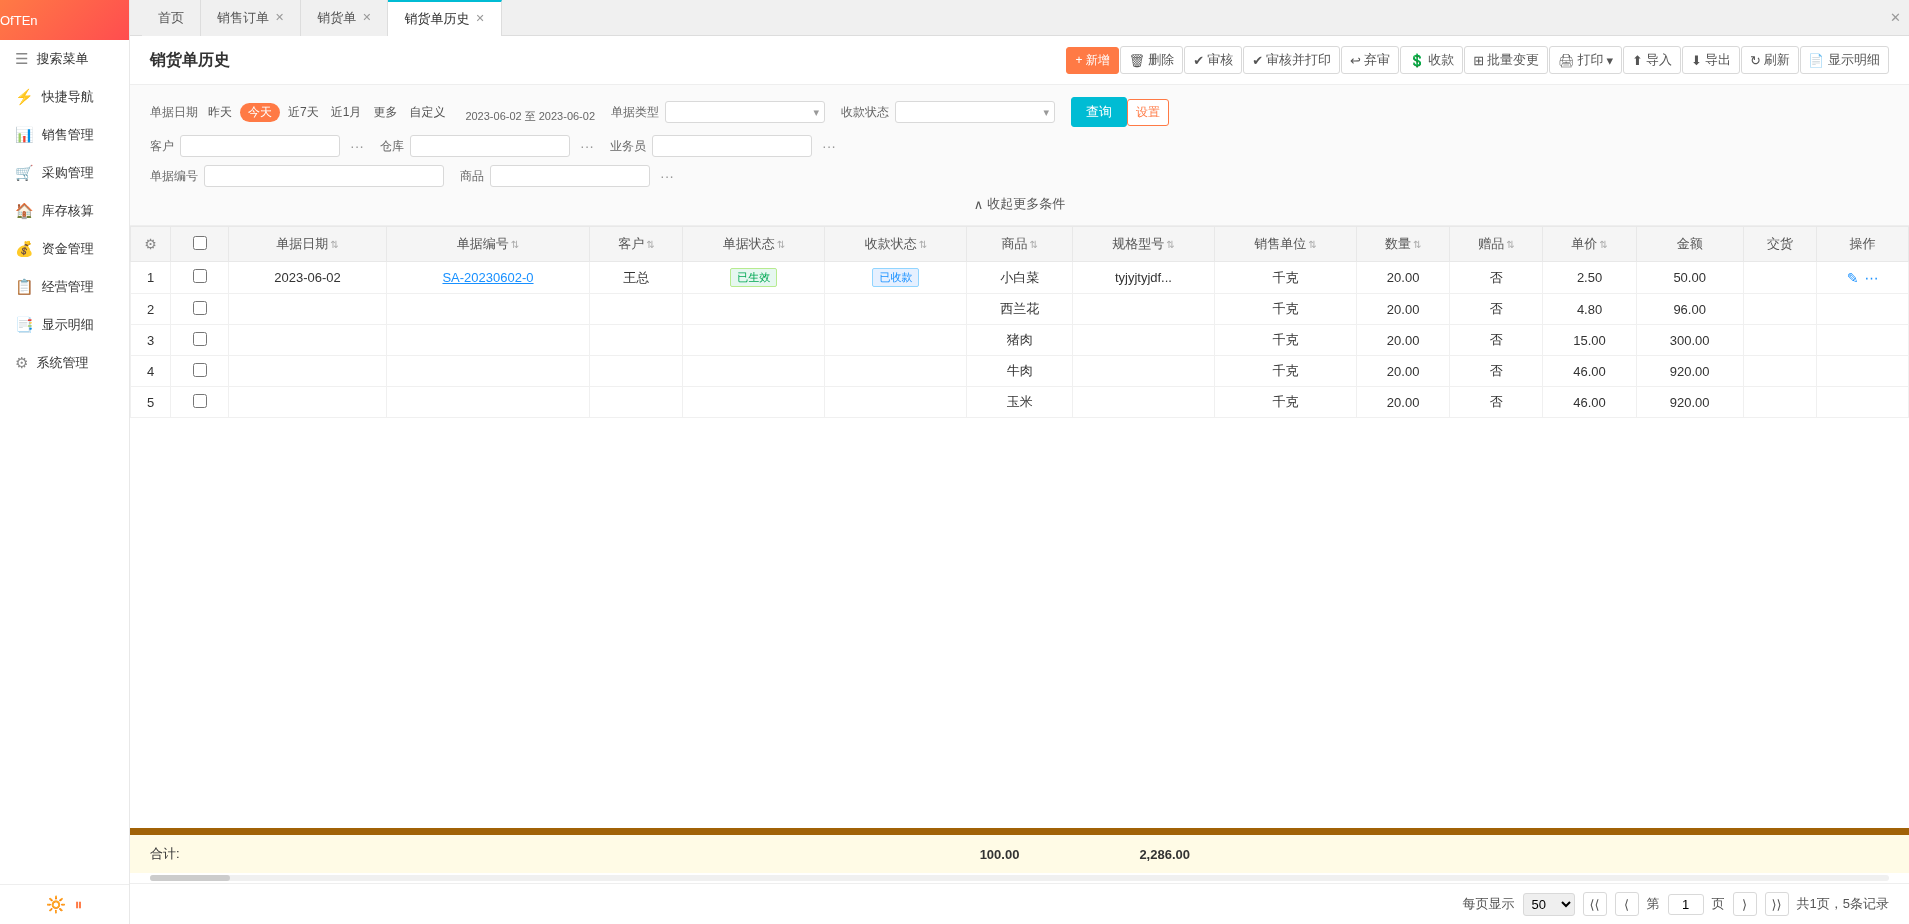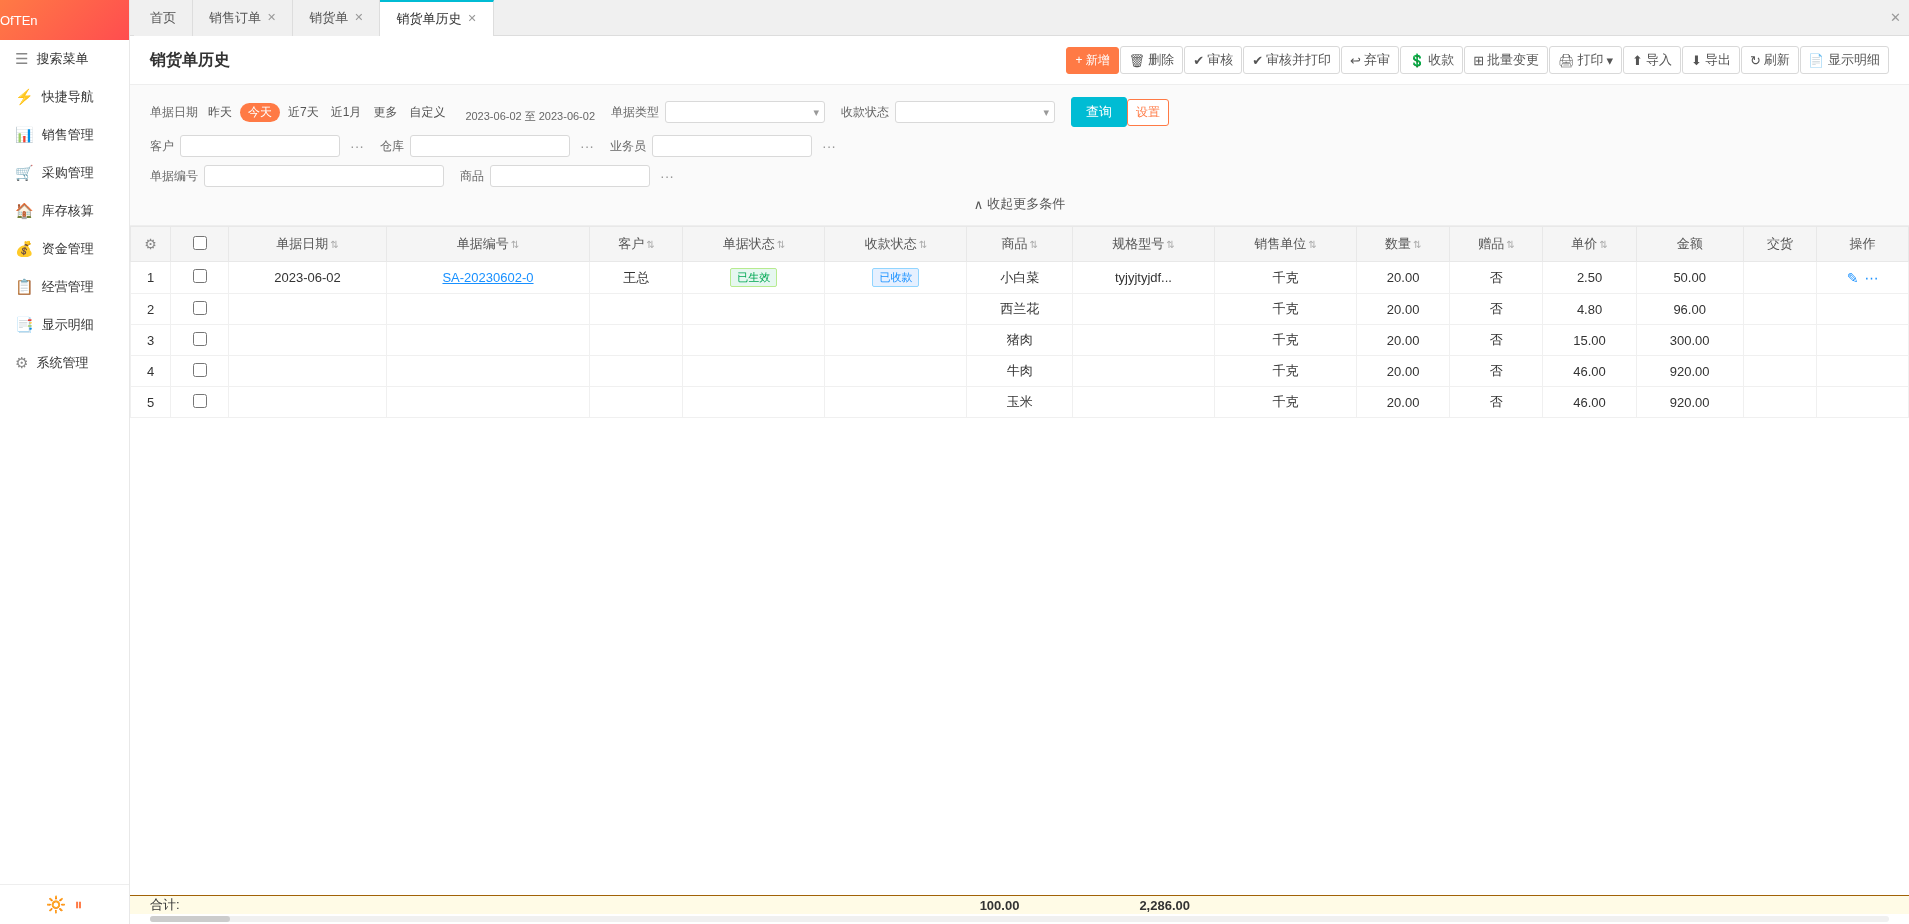--- a/index.html
+++ b/index.html
@@ -51,21 +51,21 @@
     
     .main { flex: 1; display: flex; flex-direction: column; overflow: hidden; }
 
     
     .tabbar {
       display: flex;
       align-items: center;
       background: #f0f0f0;
       border-bottom: 1px solid #ddd;
       height: 36px;
-      padding-left: 4px;
+      padding-left: 12px;
     }
     .tab {
       padding: 0 16px;
       height: 36px;
       display: flex;
       align-items: center;
       gap: 6px;
       cursor: pointer;
       font-size: 13px;
       color: #555;
@@ -204,22 +204,22 @@
       font-size: 11px;
     }
     .status-active { background: #e6f7f0; color: #00a854; border: 1px solid #b7eb8f; }
     .status-paid { background: #e6f0ff; color: #1890ff; border: 1px solid #91d5ff; }
     .link-text { color: #1890ff; text-decoration: underline; cursor: pointer; }
     .action-icons { display: flex; gap: 6px; justify-content: center; }
     .action-icon { color: #1890ff; cursor: pointer; font-size: 14px; }
 
     
     .table-footer {
-      border-top: 1px solid #a16207;
-      padding: 0 20px;
+      border-top: 7px solid #a16207;
+      padding: 10px 20px;
       background: #fffbe6;
       display: flex;
       align-items: center;
       font-size: 12px;
       color: #333;
     }
     .total-label { margin-right: 20px; }
     .total-qty { margin-left: auto; margin-right: 60px; font-weight: bold; }
     .total-amount { font-weight: bold; margin-right: 20px; }
 
@@ -592,15 +592,31 @@
     <div class="table-footer">
       <span class="total-label">合计:</span>
       <span class="total-qty" style="margin-left:780px;">100.00</span>
       <span class="total-amount" style="margin-left:60px;">2,286.00</span>
     </div>
 
     <div class="scrollbar-track">
       <div class="scrollbar-thumb"></div>
     </div>
 
+    <div class="pagination">
+      <span>每页显示</span>
+      <select style="border:1px solid #d9d9d9;border-radius:3px;padding:2px 4px;">
+        <option>50</option>
+        <option>100</option>
+        <option>200</option>
+      </select>
+      <span class="page-btn">⟨⟨</span>
+      <span class="page-btn">⟨</span>
+      <span>第</span>
+      <input class="page-input" type="text" value="1" style="">
+      <span>页</span>
+      <span class="page-btn">⟩</span>
+      <span class="page-btn">⟩⟩</span>
+      <span>共1页，5条记录</span>
+    </div>
 
   </div>
 </div>
 
 </body></html>

